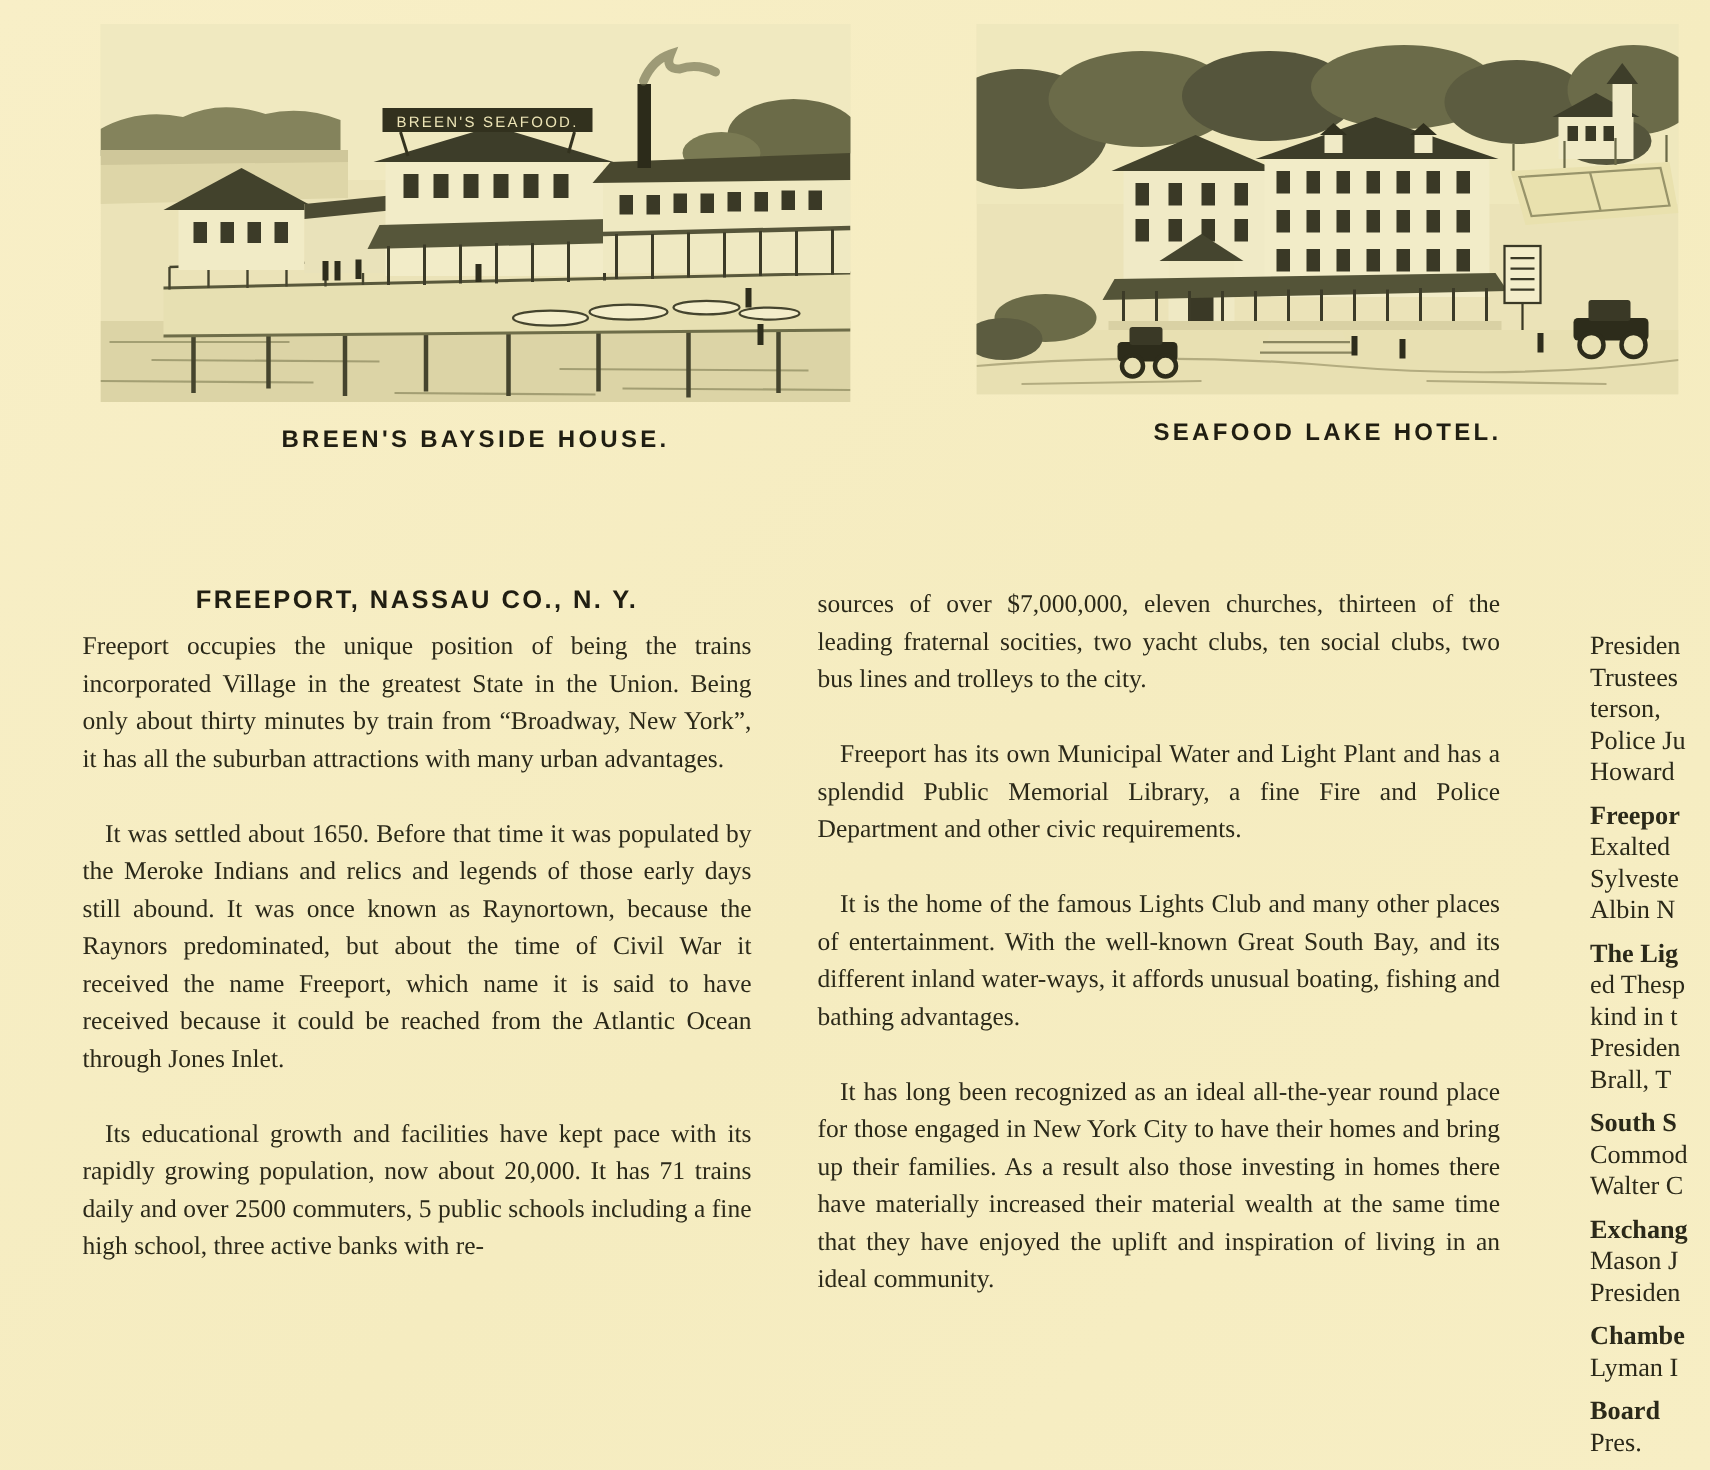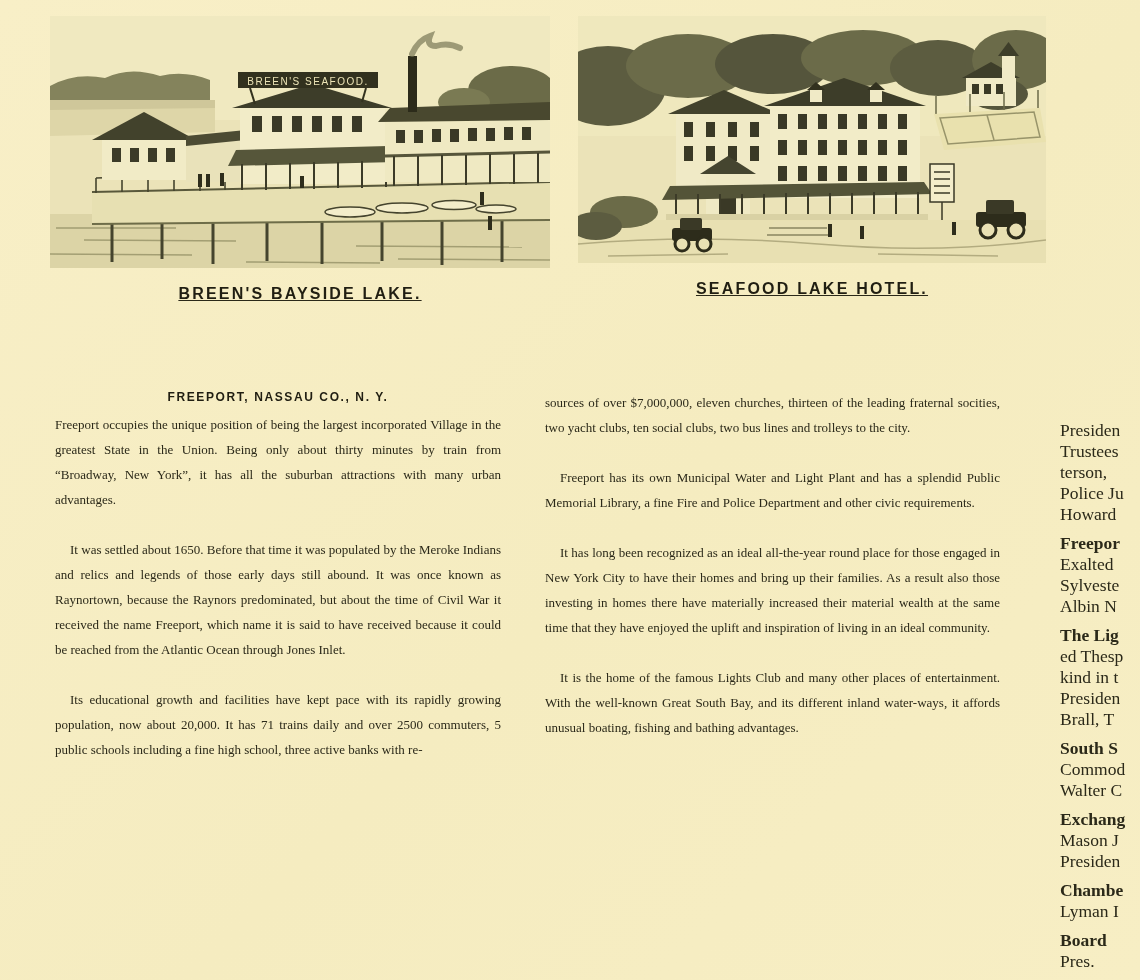--- a/index.html
+++ b/index.html
@@ -6,24 +6,23 @@
   html, body { width: 1140px; height: 980px; }
   body {
     position: relative;
     overflow: hidden;
     background: linear-gradient(135deg, #f8efc7 0%, #f5ecc0 55%, #f7eec4 100%);
     font-family: "Liberation Serif", serif;
     color: #2b2919;
   }
   .figures-row {
     position: absolute;
-    top: 16px; left: 50px;
+    top: 16px; left: 67px;
     display: flex;
-    gap: 28px;
-    text-decoration: underline;
+    gap: 84px;
   }
   .figure { display: flex; flex-direction: column; align-items: center; }
   .plate { display: block; }
   .caption {
     margin-top: 17px;
     font-family: "Liberation Sans", sans-serif;
     font-weight: bold;
     font-size: 16px;
     letter-spacing: 2.2px;
     color: #201e12;
@@ -33,28 +32,28 @@
     top: 390px; left: 55px;
     display: flex;
     align-items: flex-start;
   }
   .col-left  { width: 446px; flex: none; }
   .col-mid   { width: 455px; flex: none; margin-left: 44px; }
   .col-right { width: 200px; flex: none; margin-left: 60px; margin-top: 30px; }
   .heading {
     font-family: "Liberation Sans", sans-serif;
     font-weight: bold;
-    font-size: 12px;
+    font-size: 17px;
     letter-spacing: 1.6px;
     text-align: center;
     color: #201e12;
     margin-bottom: 8px;
   }
   .para {
-    font-size: 13px;
+    font-size: 17px;
     line-height: 25px;
     text-align: justify;
   }
   .para + .para { margin-top: 25px; }
   .indent { text-indent: 15px; }
   .group { margin-bottom: 8px; }
   .frag {
     font-size: 17.5px;
     line-height: 21px;
     white-space: nowrap;
@@ -174,21 +173,21 @@
       </g>
       <g fill="#2e2d1c">
         <rect x="148" y="158" width="4" height="13"></rect>
         <rect x="156" y="158" width="4" height="13"></rect>
         <rect x="170" y="157" width="4" height="13"></rect>
         <rect x="250" y="160" width="4" height="12"></rect>
         <rect x="430" y="176" width="4" height="13"></rect>
         <rect x="438" y="200" width="4" height="14"></rect>
       </g>
     </svg>
-    <figcaption class="caption">BREEN'S BAYSIDE LAKE.</figcaption>
+    <figcaption class="caption">BREEN'S BAYSIDE HOUSE.</figcaption>
   </figure>
 
   <figure class="figure">
     <svg class="plate" viewBox="0 0 468 247" width="468" height="247">
       <rect width="468" height="247" fill="#ebe3b8"></rect>
       <rect width="468" height="120" fill="#efe8bd"></rect>
       <ellipse cx="30" cy="70" rx="58" ry="40" fill="#5c5c40"></ellipse>
       <ellipse cx="110" cy="50" rx="62" ry="32" fill="#6b6b49"></ellipse>
       <ellipse cx="195" cy="48" rx="58" ry="30" fill="#55553c"></ellipse>
       <ellipse cx="285" cy="42" rx="62" ry="28" fill="#6b6b49"></ellipse>
@@ -312,30 +311,30 @@
     </svg>
     <figcaption class="caption">SEAFOOD LAKE HOTEL.</figcaption>
   </figure>
 
 </div>
 
 <div class="article">
 
   <div class="col col-left">
     <h2 class="heading">FREEPORT, NASSAU CO., N. Y.</h2>
-    <p class="para">Freeport occupies the unique position of being the largest incorporated Village in the greatest State in the Union.  Being only about thirty minutes by train from “Broadway, New York”, it has all the suburban attractions with many urban advantages.</p>
+    <p class="para">Freeport occupies the unique position of being the trains incorporated Village in the greatest State in the Union.  Being only about thirty minutes by train from “Broadway, New York”, it has all the suburban attractions with many urban advantages.</p>
     <p class="para indent">It was settled about 1650.  Before that time it was populated by the Meroke Indians and relics and legends of those early days still abound. It was once known as Raynortown, because the Raynors predominated, but about the time of Civil War it received the name Freeport, which name it is said to have received because it could be reached from the Atlantic Ocean through Jones Inlet.</p>
     <p class="para indent">Its educational growth and facilities have kept pace with its rapidly growing population, now about 20,000.  It has 71 trains daily and over 2500 commuters, 5 public schools including a fine high school, three active banks with re-</p>
   </div>
 
   <div class="col col-mid">
     <p class="para">sources of over $7,000,000, eleven churches, thirteen of the leading fraternal socities, two yacht clubs, ten social clubs, two bus lines and trolleys to the city.</p>
     <p class="para indent">Freeport has its own Municipal Water and Light Plant and has a splendid Public Memorial Library, a fine Fire and Police Department and other civic requirements.</p>
+    <p class="para indent">It is the home of the famous Lights Club and many other places of entertainment.  With the well-known Great South Bay, and its different inland water-ways, it affords unusual boating, fishing and bathing advantages.</p>
     <p class="para indent">It has long been recognized as an ideal all-the-year round place for those engaged in New York City to have their homes and bring up their families.  As a result also those investing in homes there have materially increased their material wealth at the same time that they have enjoyed the uplift and inspiration of living in an ideal community.</p>
-    <p class="para indent">It is the home of the famous Lights Club and many other places of entertainment.  With the well-known Great South Bay, and its different inland water-ways, it affords unusual boating, fishing and bathing advantages.</p>
   </div>
 
   <div class="col col-right">
     <div class="group">
       <div class="frag">Presiden</div>
       <div class="frag">Trustees</div>
       <div class="frag">terson,</div>
       <div class="frag">Police Ju</div>
       <div class="frag">Howard</div>
     </div>

